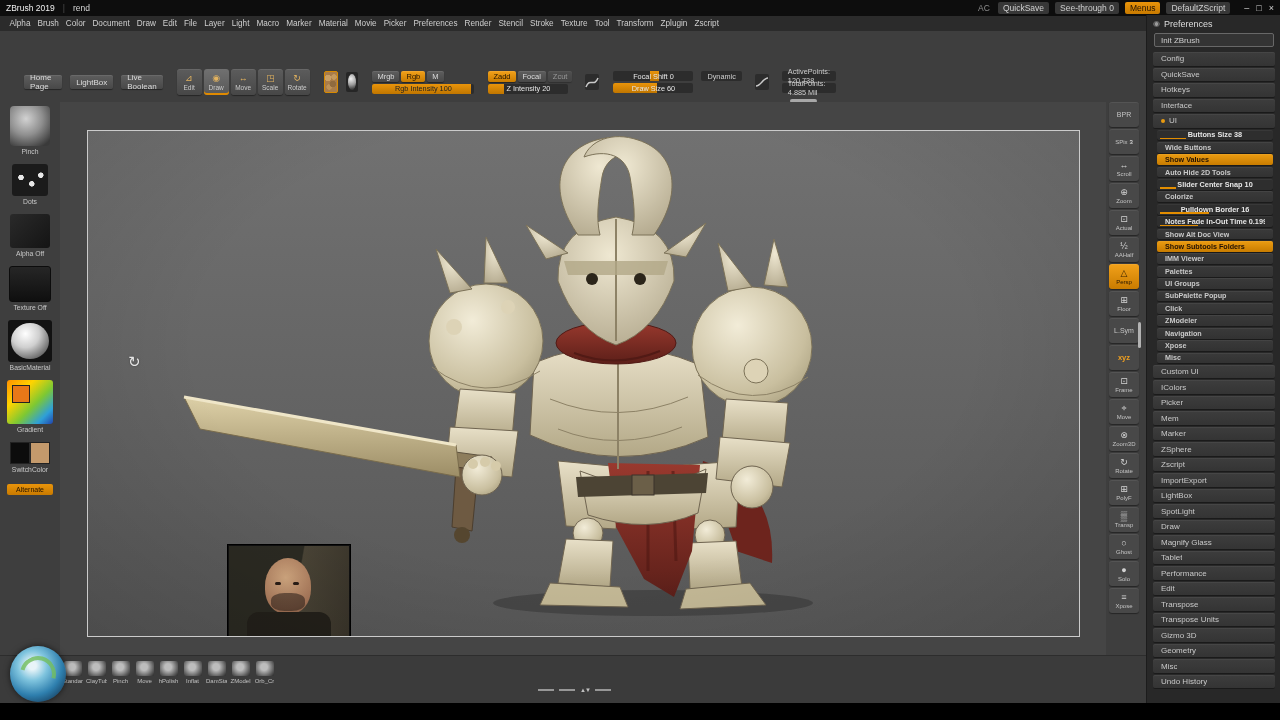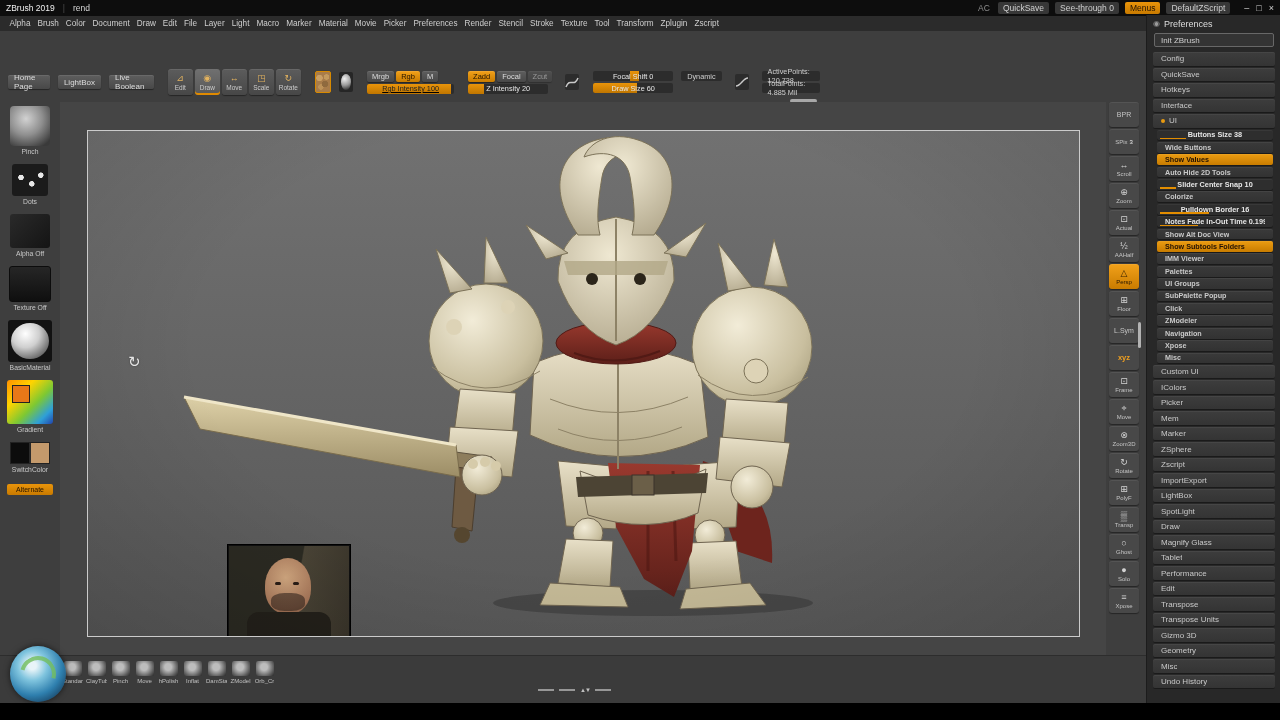--- a/index.html
+++ b/index.html
@@ -25,21 +25,21 @@
 
   
   .menubar{position:absolute;left:0;top:16px;width:1146px;height:15px;background:#2b2b2b;
            display:flex;align-items:center;padding:0 6px;box-sizing:border-box;}
   .menu-item{font-size:8.2px;color:#cfcfcf;padding:0 3.5px;cursor:default;}
 
   
   .workspace{position:absolute;left:0;top:31px;width:1146px;height:672px;background:#3e3e3e;}
 
   
-  .shelf{position:absolute;left:8px;top:62px;width:812px;height:40px;display:flex;align-items:center;gap:8px;}
+  .shelf{position:absolute;left:24px;top:62px;width:812px;height:40px;display:flex;align-items:center;gap:8px;}
   .sbtn{height:14px;padding:0 6px;background:linear-gradient(#5e5e5e,#484848);border-radius:2px;
         font-size:8px;color:#ddd;display:flex;align-items:center;justify-content:center;
         box-shadow:0 1px 1px rgba(0,0,0,.4),inset 0 1px 0 rgba(255,255,255,.08);}
   .sbtn.sm{height:11px;padding:0 5px;font-size:7.5px;}
   .sbtn.active{background:linear-gradient(#f2a11a,#c97c00);color:#241400;}
   .sbtn.dim{opacity:.55;}
   .modes{display:flex;gap:2px;margin-left:6px;}
   .mode-btn{width:25px;height:26px;display:flex;flex-direction:column;align-items:center;justify-content:center;gap:1px;
             background:linear-gradient(#5c5c5c,#474747);border-radius:3px;
             box-shadow:0 1px 1px rgba(0,0,0,.4),inset 0 1px 0 rgba(255,255,255,.07);}
@@ -250,21 +250,21 @@
       </div>
     <div class="texsq"></div>
     <div class="spheresq"></div>
     <div class="scol">
       <div class="srow">
 
       <div class="sbtn sm">Mrgb</div>
           <div class="sbtn sm active">Rgb</div>
           <div class="sbtn sm">M</div>
         </div>
-      <div class="slider fill darktext" style="--pct:97%;width:87px;text-decoration:underline;">
+      <div class="slider fill darktext" style="--pct:97%;width:102px;">
         <span>Rgb Intensity 100</span>
       </div>
     </div>
     <div class="scol">
       <div class="srow">
 
       <div class="sbtn sm active">Zadd</div>
           <div class="sbtn sm">Focal</div>
           <div class="sbtn sm dim">Zcut</div>
         </div>

